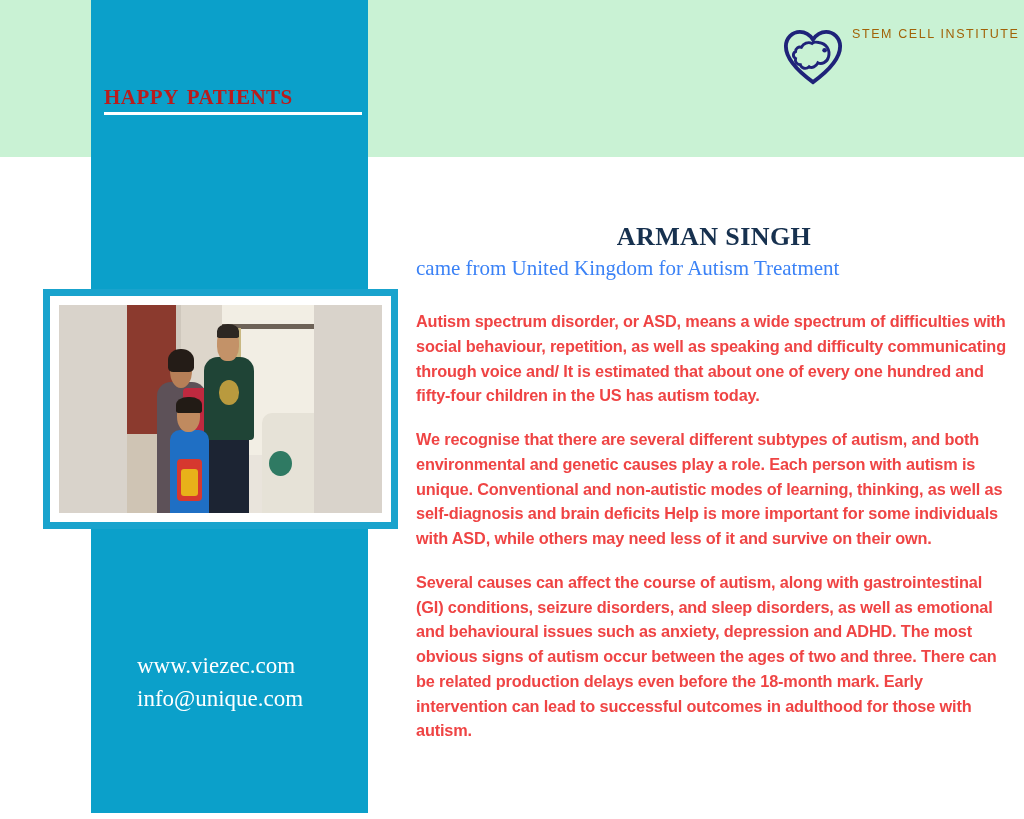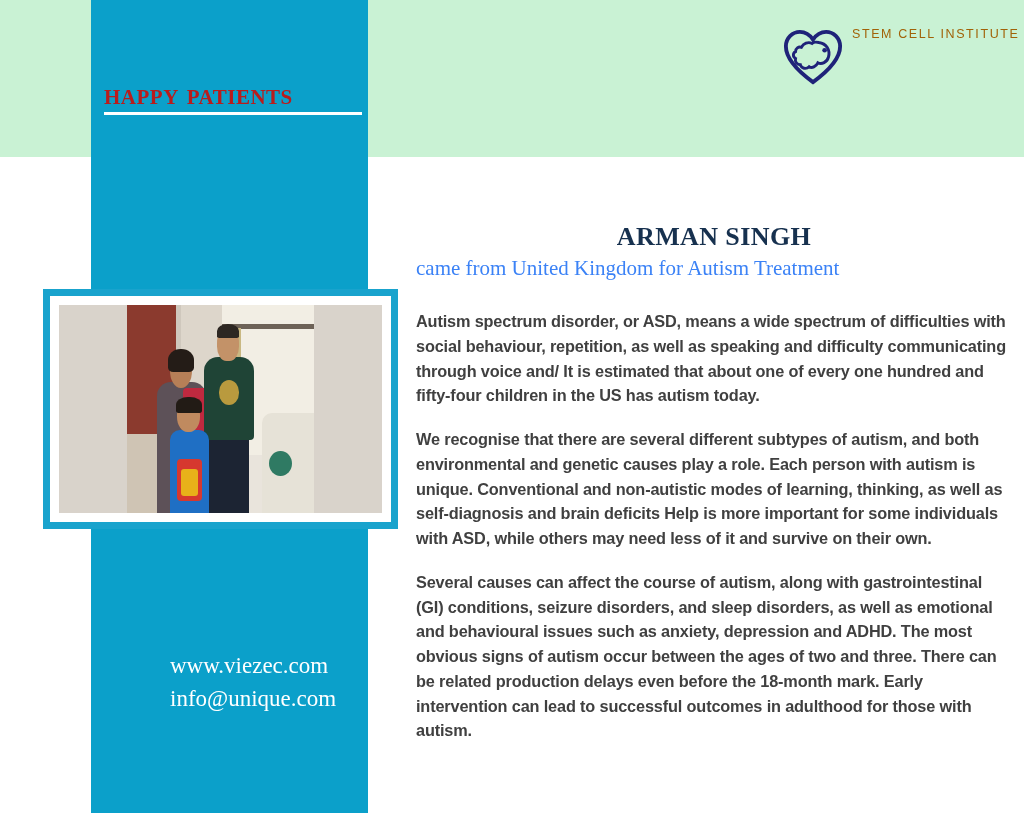--- a/index.html
+++ b/index.html
@@ -228,21 +228,21 @@
   
   .contact {
     position: absolute;
     left: 137px;
     top: 650px;
     font-family: "Liberation Serif", serif;
     color: #ffffff;
     font-size: 23px;
     line-height: 1.42;
   }
-  .contact div { white-space: nowrap; margin-left: 33px; }
+  .contact div { white-space: nowrap; }
 
   
   .content {
     position: absolute;
     left: 416px;
     top: 222px;
     width: 596px;
   }
   .patient-name {
     font-family: "Liberation Serif", serif;
@@ -257,21 +257,21 @@
     font-family: "Liberation Serif", serif;
     font-size: 21px;
     color: #3b82f6;
     margin: 0 0 28px 0;
   }
   .body-text p {
     font-family: "Liberation Sans", sans-serif;
     font-weight: bold;
     font-size: 16.3px;
     line-height: 1.52;
-    color: #404040;
+    color: #ef4444;
     margin: 0 0 19px 0;
     letter-spacing: -0.15px;
   }
   .body-text p:last-child { margin-bottom: 0; }
 </style>
 </head>
 <body>
 
 <div class="page">
 

